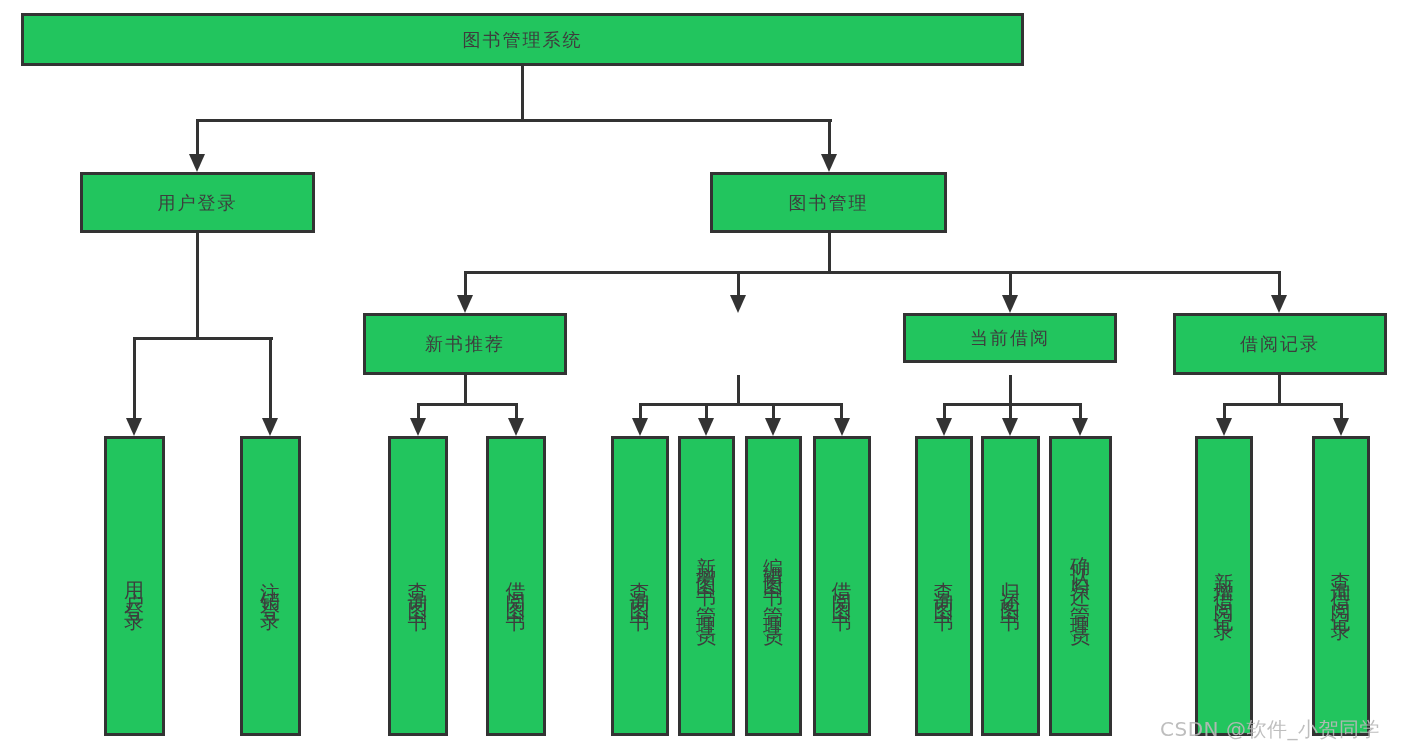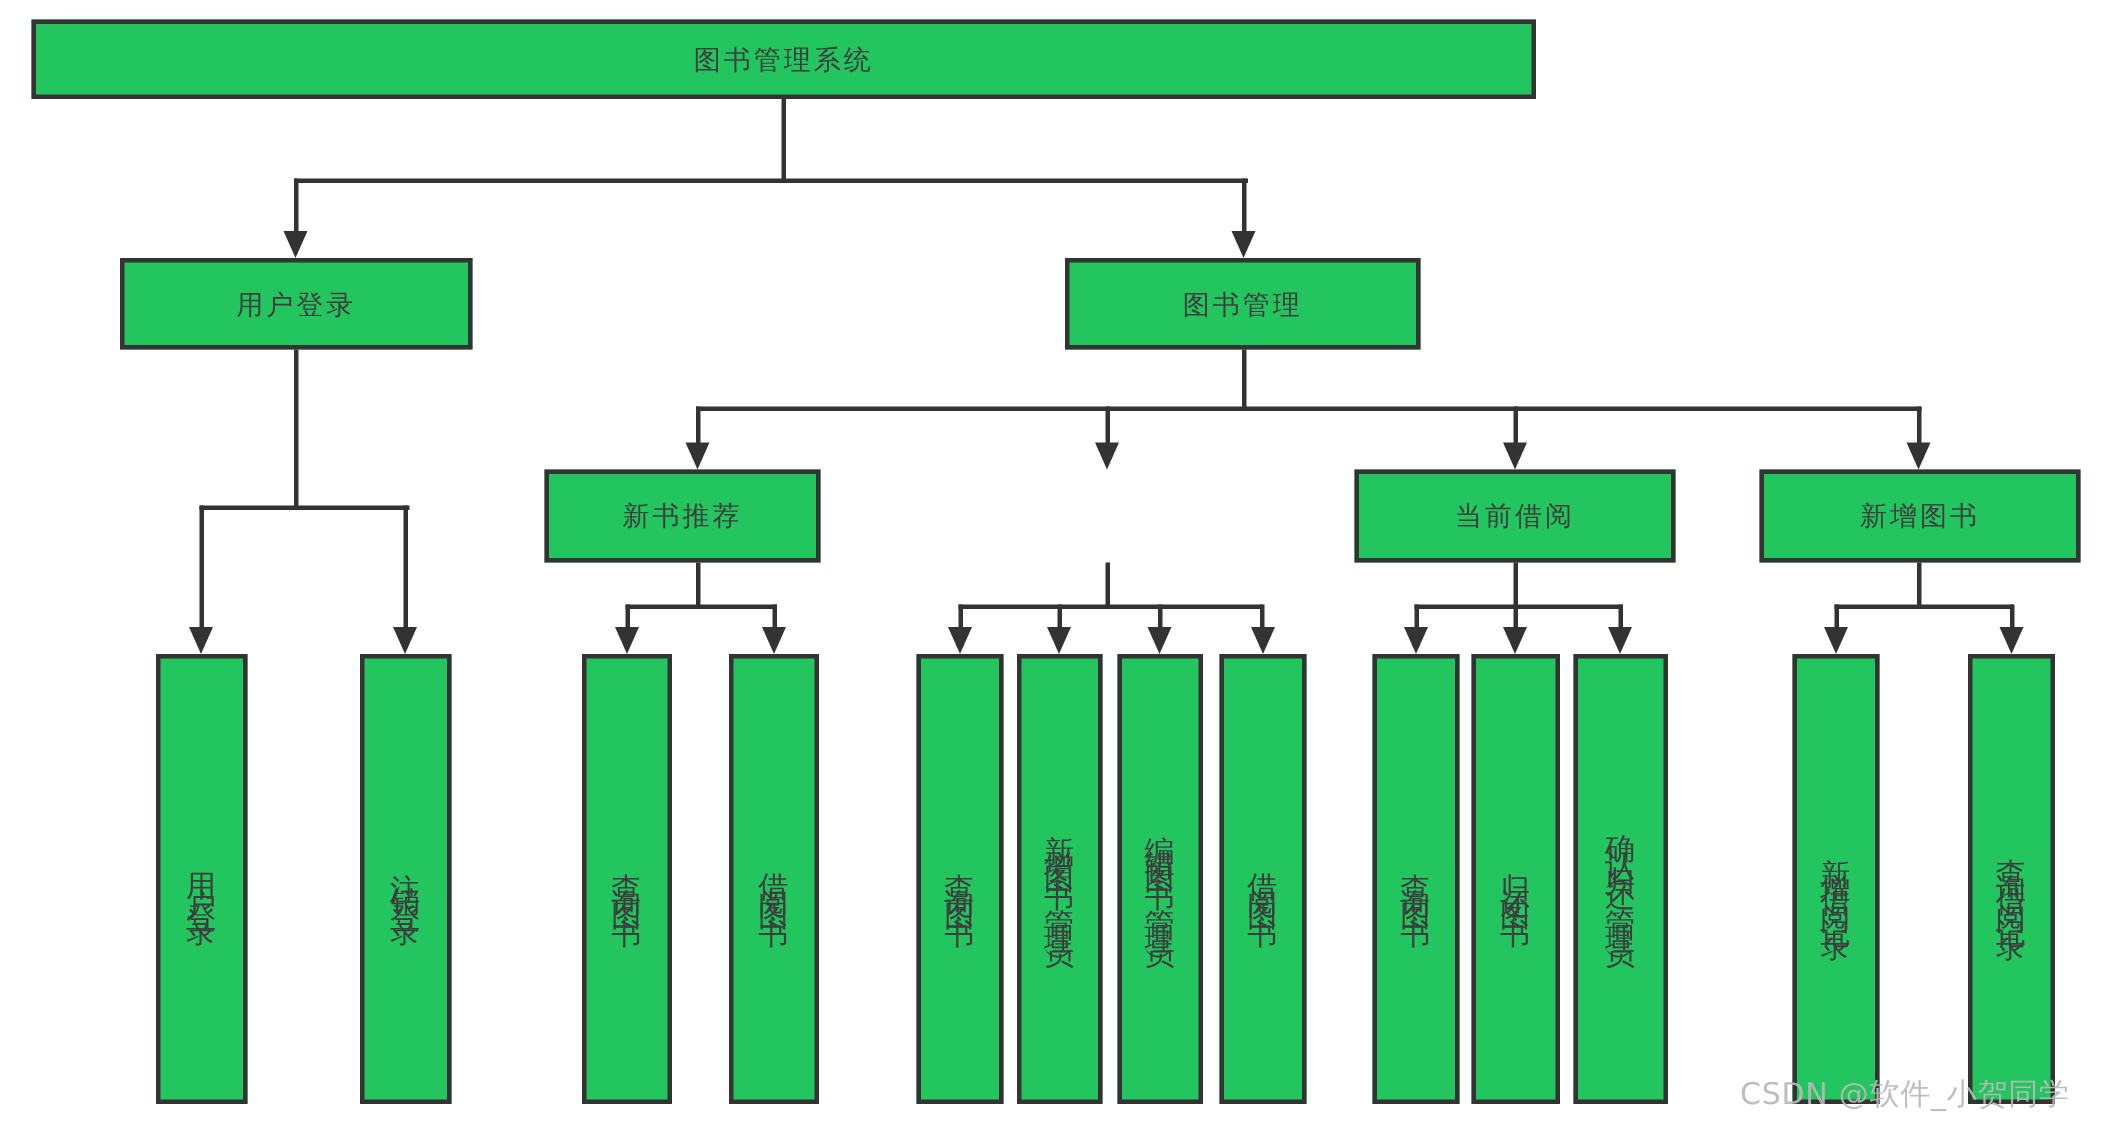--- a/index.html
+++ b/index.html
@@ -90,23 +90,23 @@
   <div class="line" style="left:464px;top:271px;width:817px;height:3px;"></div>
   <div class="line" style="left:464px;top:271px;width:3px;height:26px;"></div>
   <div class="line" style="left:737px;top:271px;width:3px;height:26px;"></div>
   <div class="line" style="left:1009px;top:271px;width:3px;height:26px;"></div>
   <div class="line" style="left:1278px;top:271px;width:3px;height:26px;"></div>
   <div class="arrow" style="left:457px;top:295px;"></div>
   <div class="arrow" style="left:730px;top:295px;"></div>
   <div class="arrow" style="left:1002px;top:295px;"></div>
   <div class="arrow" style="left:1271px;top:295px;"></div>
 
-  <div class="box" style="left:363px;top:313px;width:184px;height:62px;">新书推荐</div>
-  <div class="box" style="left:903px;top:313px;width:214px;height:62px;">当前借阅</div>
-  <div class="box" style="left:1173px;top:313px;width:214px;height:62px;">新增图书</div>
+  <div class="box" style="left:363px;top:313px;width:204px;height:62px;">新书推荐</div>
+  <div class="box" style="left:903px;top:313px;width:214px;height:50px;">当前借阅</div>
+  <div class="box" style="left:1173px;top:313px;width:214px;height:62px;">借阅记录</div>
 
   <div class="line" style="left:464px;top:375px;width:3px;height:31px;"></div>
   <div class="line" style="left:417px;top:403px;width:101px;height:3px;"></div>
   <div class="line" style="left:417px;top:403px;width:3px;height:16px;"></div>
   <div class="line" style="left:515px;top:403px;width:3px;height:16px;"></div>
   <div class="arrow" style="left:410px;top:418px;"></div>
   <div class="arrow" style="left:508px;top:418px;"></div>
 
   <div class="line" style="left:737px;top:375px;width:3px;height:31px;"></div>
   <div class="line" style="left:639px;top:403px;width:203px;height:3px;"></div>

